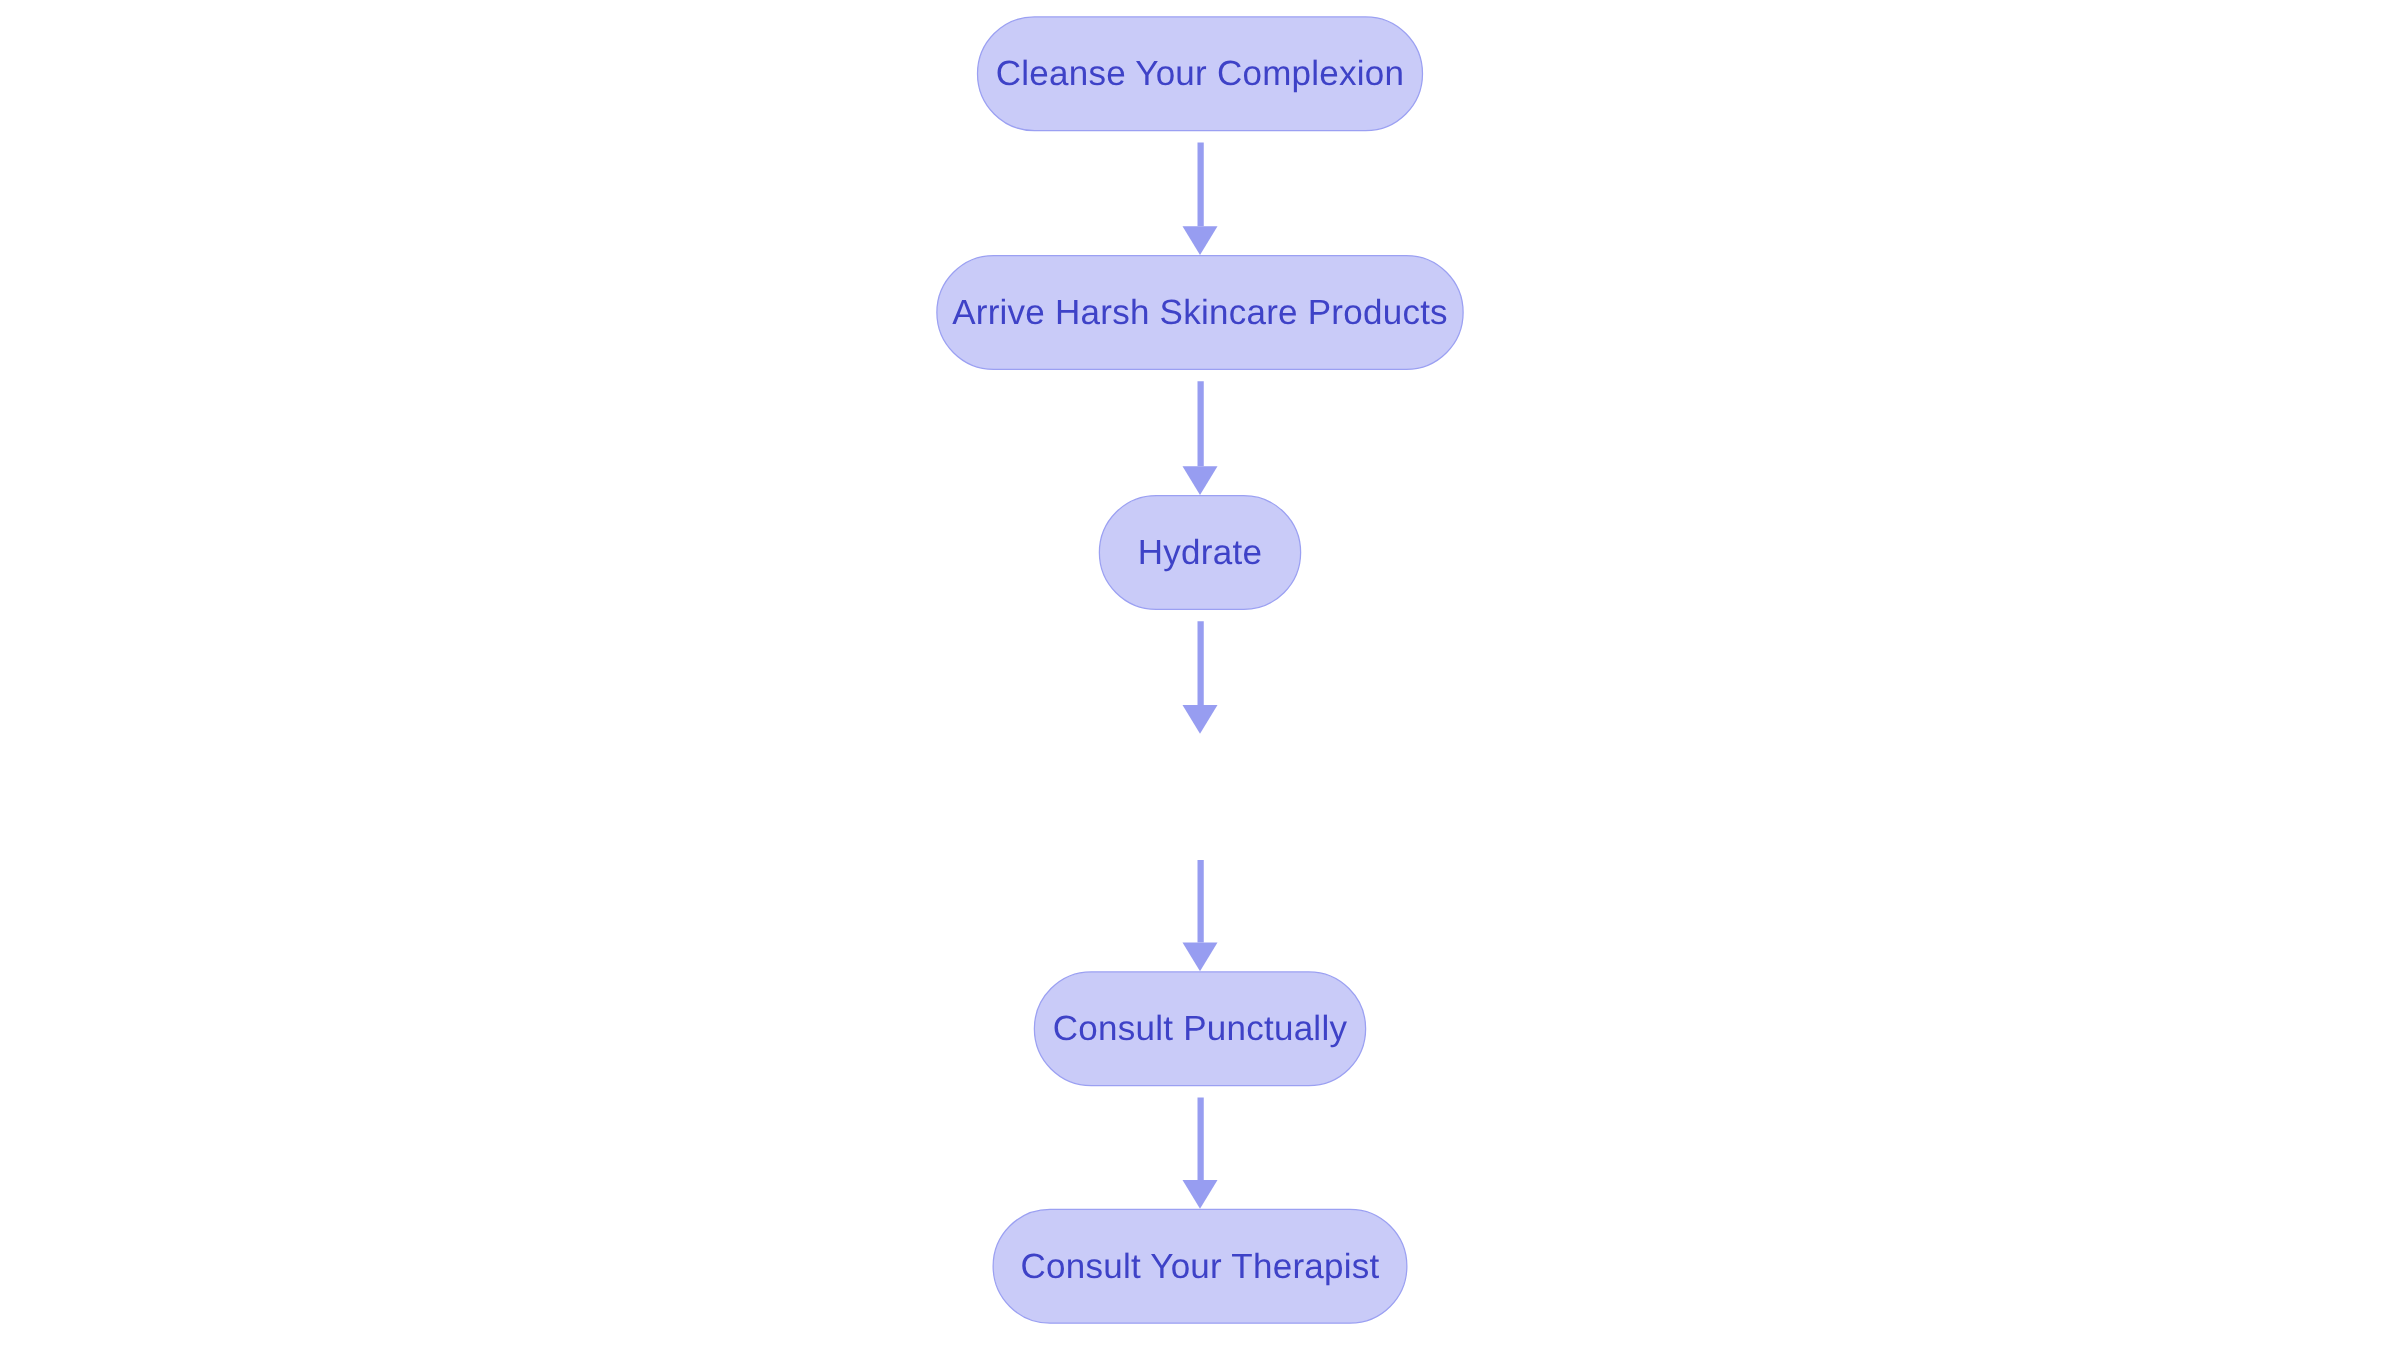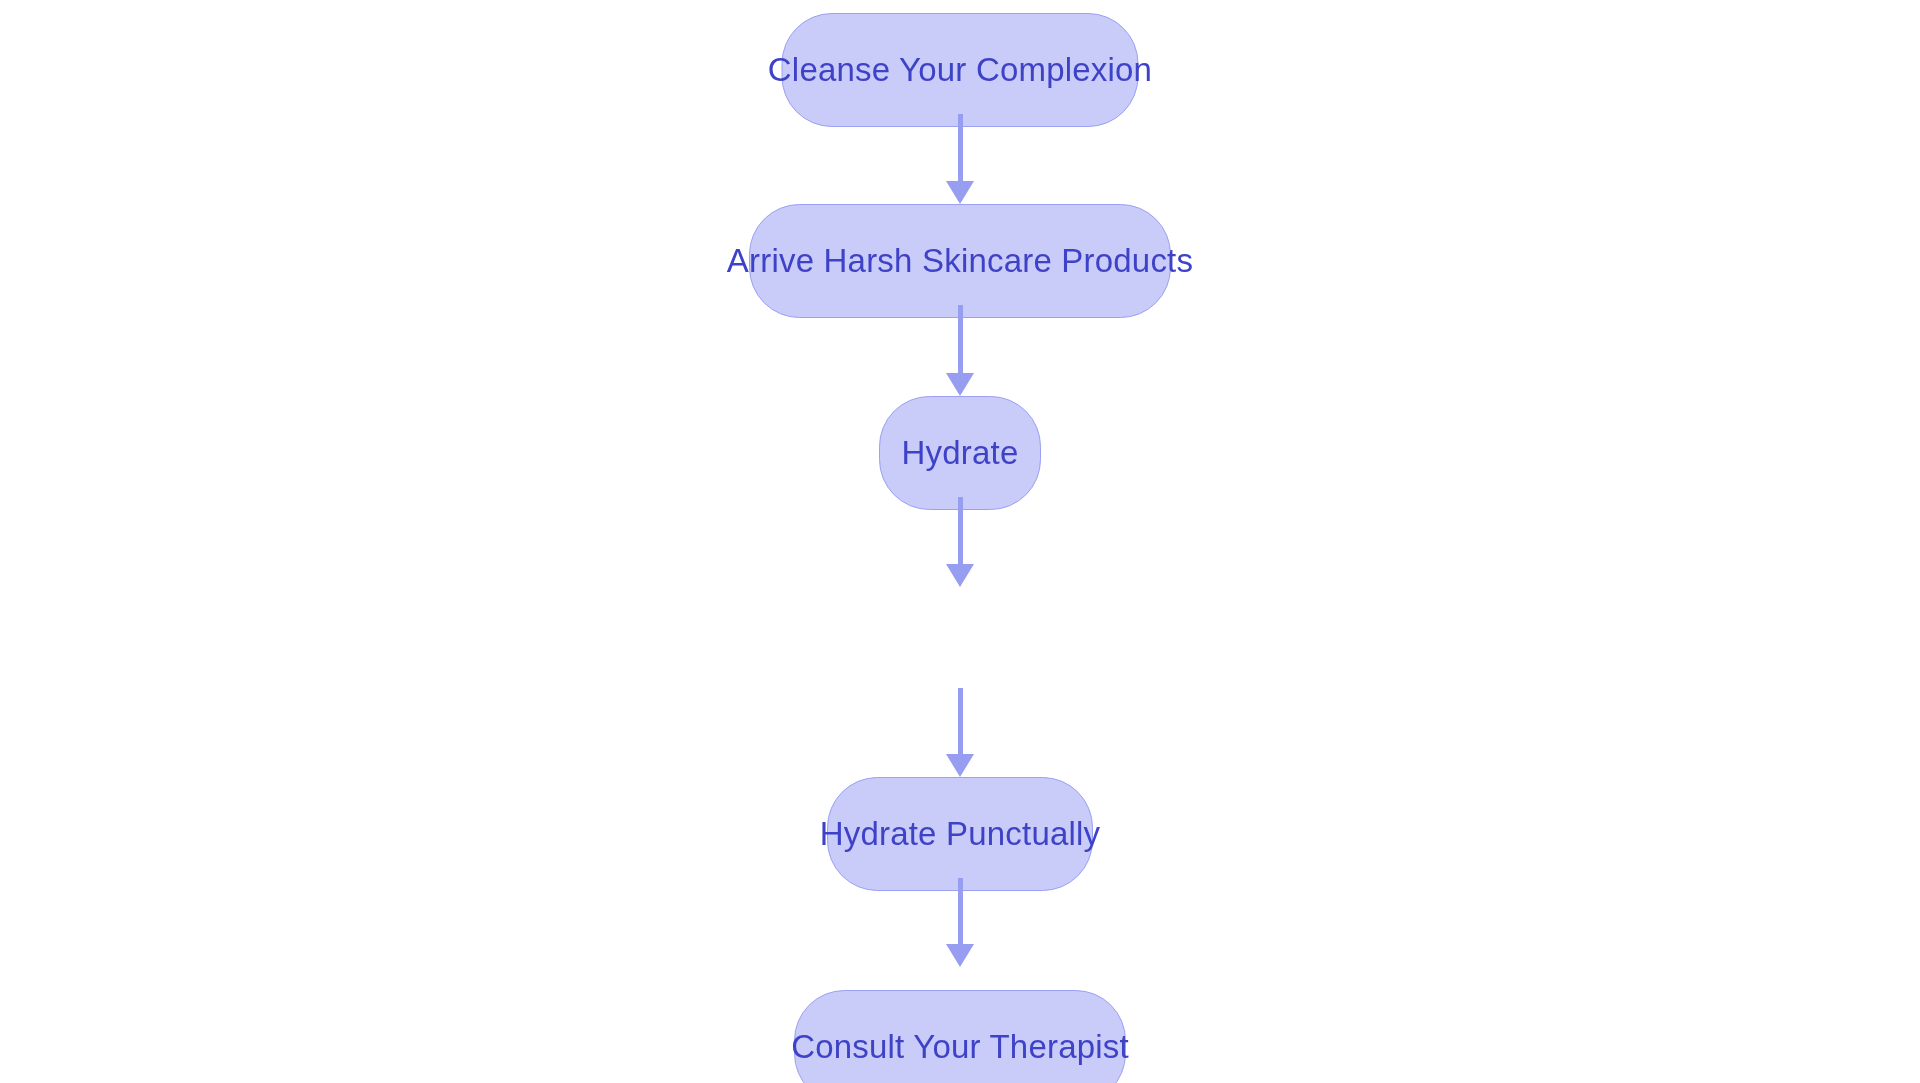--- a/index.html
+++ b/index.html
@@ -11,39 +11,39 @@
   }
   .canvas {
     position: relative;
     width: 1920px; height: 1083px;
     background: var(--background, #ffffff);
   }
   .node {
     position: absolute;
     left: 960px;
     transform: translateX(-50%);
-    height: 114px;
+    height: 92px;
     border-radius: 50.5px;
     background: var(--node-fill, #c9cbf8);
     border: 1.5px solid var(--node-border, #9ba0f2);
     color: var(--text, #3e42c7);
-    font-size: 33px;
+    font-size: 28px;
     letter-spacing: 0.2px;
     display: flex;
     align-items: center;
     justify-content: center;
     white-space: nowrap;
     text-align: center;
   }
   .n1 { top: 13px;  width: 357px; }
   .n2 { top: 204px; width: 422px; }
   .n3 { top: 396px; width: 162px; text-align: center; }
   .n4 { top: 587px; width: 285px; }
   .n5 { top: 777px; width: 266px; }
-  .n6 { top: 990px; width: 332px; }
+  .n6 { top: 967px; width: 332px; }
 
   .arrow {
     position: absolute;
     left: 960px;
     transform: translateX(-50%);
     display: flex;
     flex-direction: column;
     align-items: center;
   }
   .a1 { top: 114px; height: 90px; }
@@ -88,21 +88,21 @@
     <div class="shaft"></div>
     <div class="head"></div>
   </div>
 
 
   <div class="arrow a4">
     <div class="shaft"></div>
     <div class="head"></div>
   </div>
 
-  <div class="node n5">Hydrate Punctually</div>
+  <div class="node n5">Consult Punctually</div>
 
   <div class="arrow a5">
     <div class="shaft"></div>
     <div class="head"></div>
   </div>
 
   <div class="node n6">Consult Your Therapist</div>
 
 </div>
 

